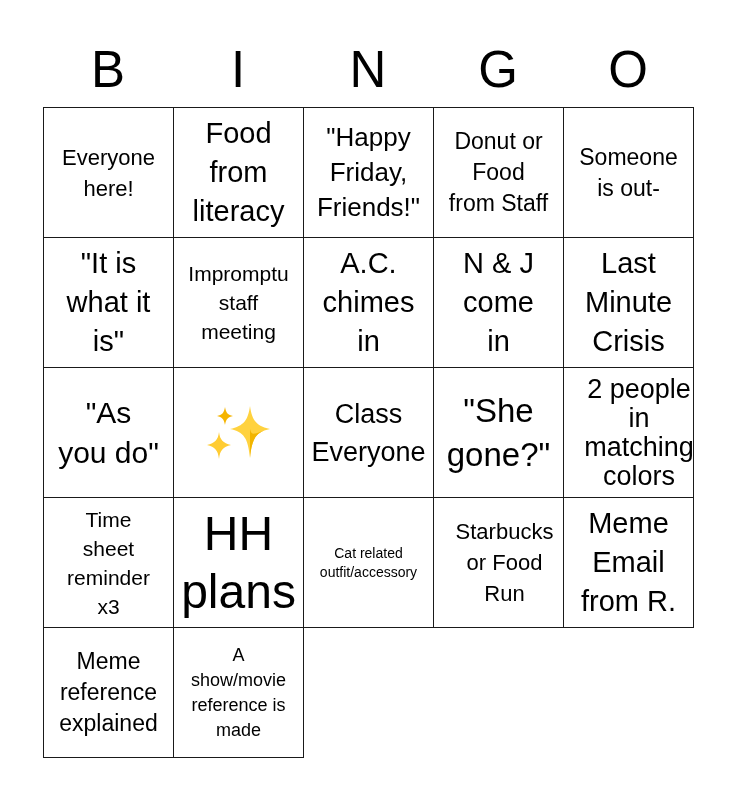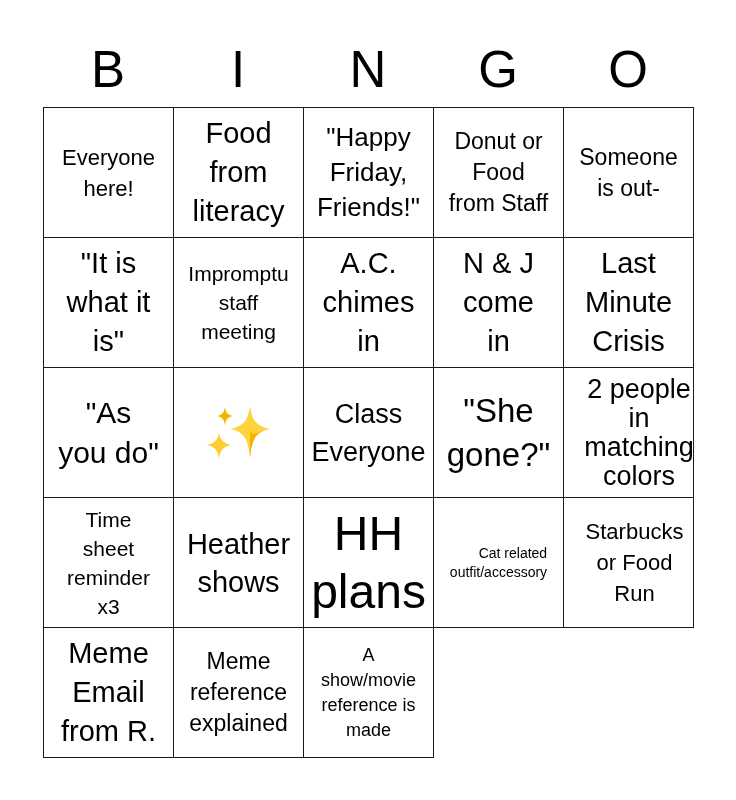--- a/index.html
+++ b/index.html
@@ -157,29 +157,25 @@
 matching
 colors</span>
     </div>
     <div class="cell">
       <span class="cell-text" style="font-size:21px;line-height:29px;">Time
 sheet
 reminder
 x3</span>
     </div>
     <div class="cell">
-      <span class="cell-text" style="font-size:29px;line-height:38px;">Heather
-shows</span>
-    </div>
-    <div class="cell">
       <span class="cell-text" style="font-size:48px;line-height:58px;">HH
 plans</span>
     </div>
     <div class="cell">
-      <span class="cell-text" style="font-size:14px;line-height:19px;text-align:right;">Cat related
+      <span class="cell-text" style="font-size:14px;line-height:19px;">Cat related
 outfit/accessory</span>
     </div>
 
     <div class="cell">
       <span class="cell-text" style="font-size:22px;line-height:31px;margin-left:12px;">Starbucks
 or Food
 Run</span>
     </div>
     <div class="cell">
       <span class="cell-text" style="font-size:29px;line-height:39px;">Meme

